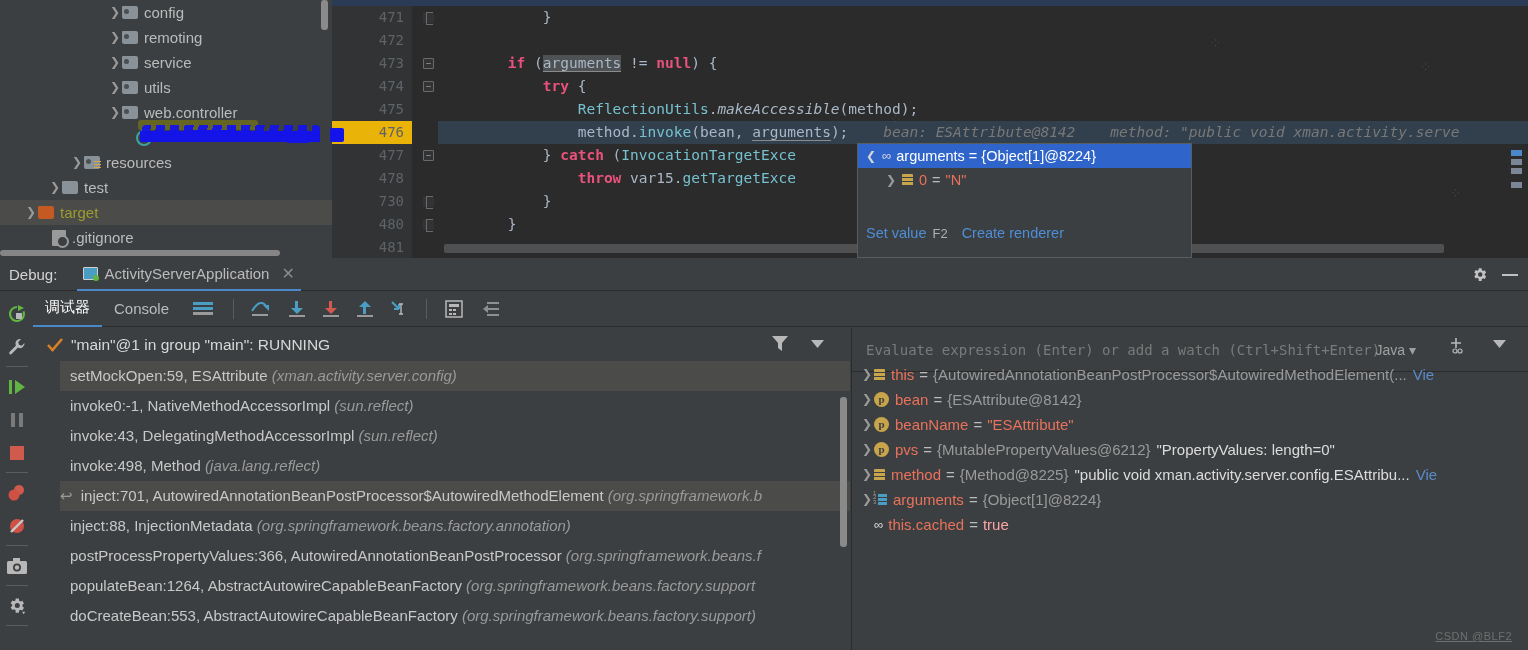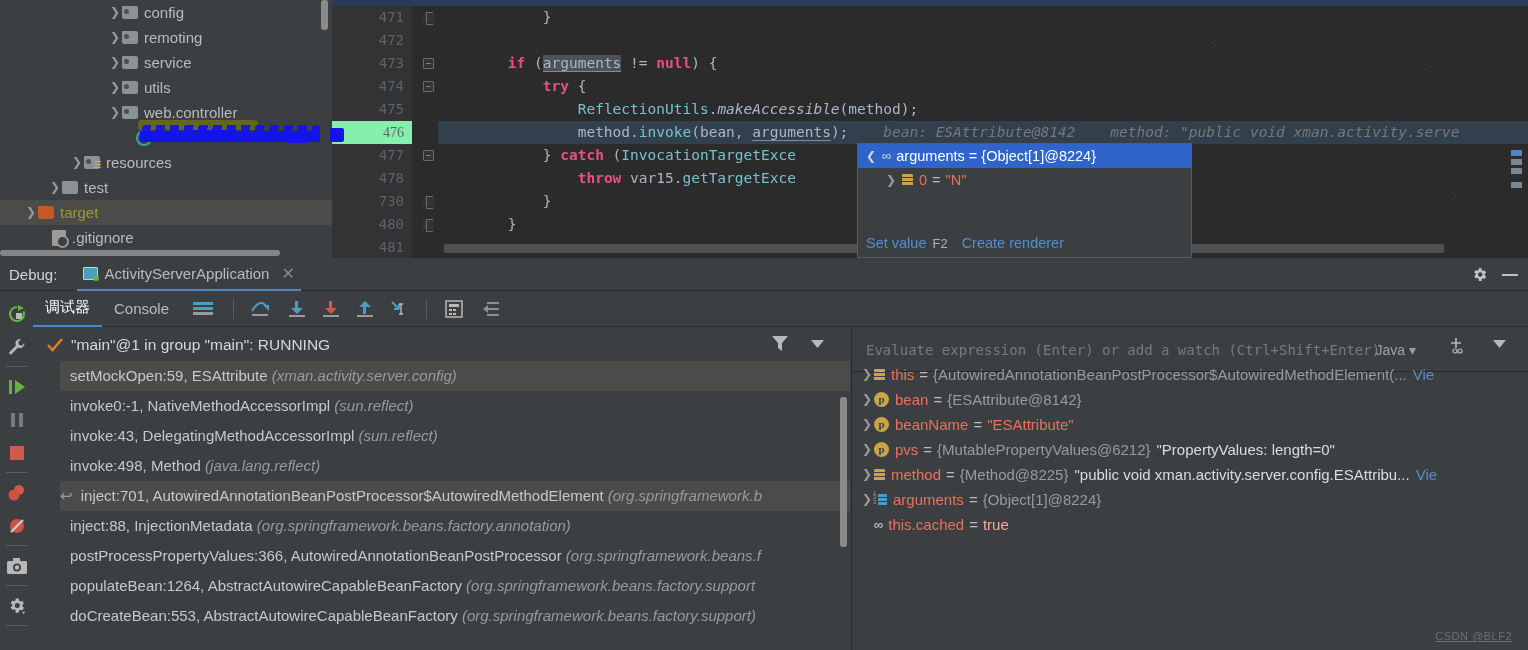--- a/index.html
+++ b/index.html
@@ -160,21 +160,21 @@
   .chev-s.dark { color:#9a9a9a; }
   .ico-oo { display:inline-block; margin-right:6px; color:#d9d9d9; font-size:13px; letter-spacing:-1px; flex:none;}
   .ico-arr {
     display:inline-block; width:11px; height:12px; flex:none; margin-right:6px;
     background:repeating-linear-gradient(#c8a44a 0 3px, #3c3f41 3px 4px);
     border-radius:1px;
   }
   .val-num { color:#e8725c; }
   .val-str { color:#e8725c; }
   #popup-actions {
-    position:absolute; left:0; bottom:6px; width:100%;
+    position:absolute; left:0; bottom:16px; width:100%;
     padding-left:8px; display:flex; align-items:center; gap:14px;
     color:#4e8ed6; font-size:14.5px;
   }
   #popup-actions .f2 { color:#b0b0b0; font-size:13px; }
 
   
   #debug-panel { position:absolute; left:0; top:258px; width:1528px; height:392px; background:#3c3f41; }
 
   #debug-tabbar {
     position:relative; height:33px; border-bottom:1px solid #2b2b2b;
@@ -354,21 +354,21 @@
 
     <div id="editor">
       <div id="editor-topbar"></div>
 
       <div id="gutter">
         <div class="gut-row"><span>471</span><span class="fold end"></span></div>
         <div class="gut-row"><span>472</span></div>
         <div class="gut-row"><span>473</span><span class="fold open"></span></div>
         <div class="gut-row"><span>474</span><span class="fold open"></span></div>
         <div class="gut-row"><span>475</span></div>
-        <div class="gut-row" style="background:#86efac;font-family:Liberation Serif, serif;"><span>476</span></div>
+        <div class="gut-row" style="background:#eab308;"><span>476</span></div>
         <div class="gut-row"><span>477</span><span class="fold open"></span></div>
         <div class="gut-row"><span>478</span></div>
         <div class="gut-row"><span>730</span><span class="fold end"></span></div>
         <div class="gut-row"><span>480</span><span class="fold end"></span></div>
         <div class="gut-row"><span>481</span></div>
         <div id="breakpoint-arrow"></div>
       </div>
 
       <div id="code">
         <div class="code-row">            }</div>

